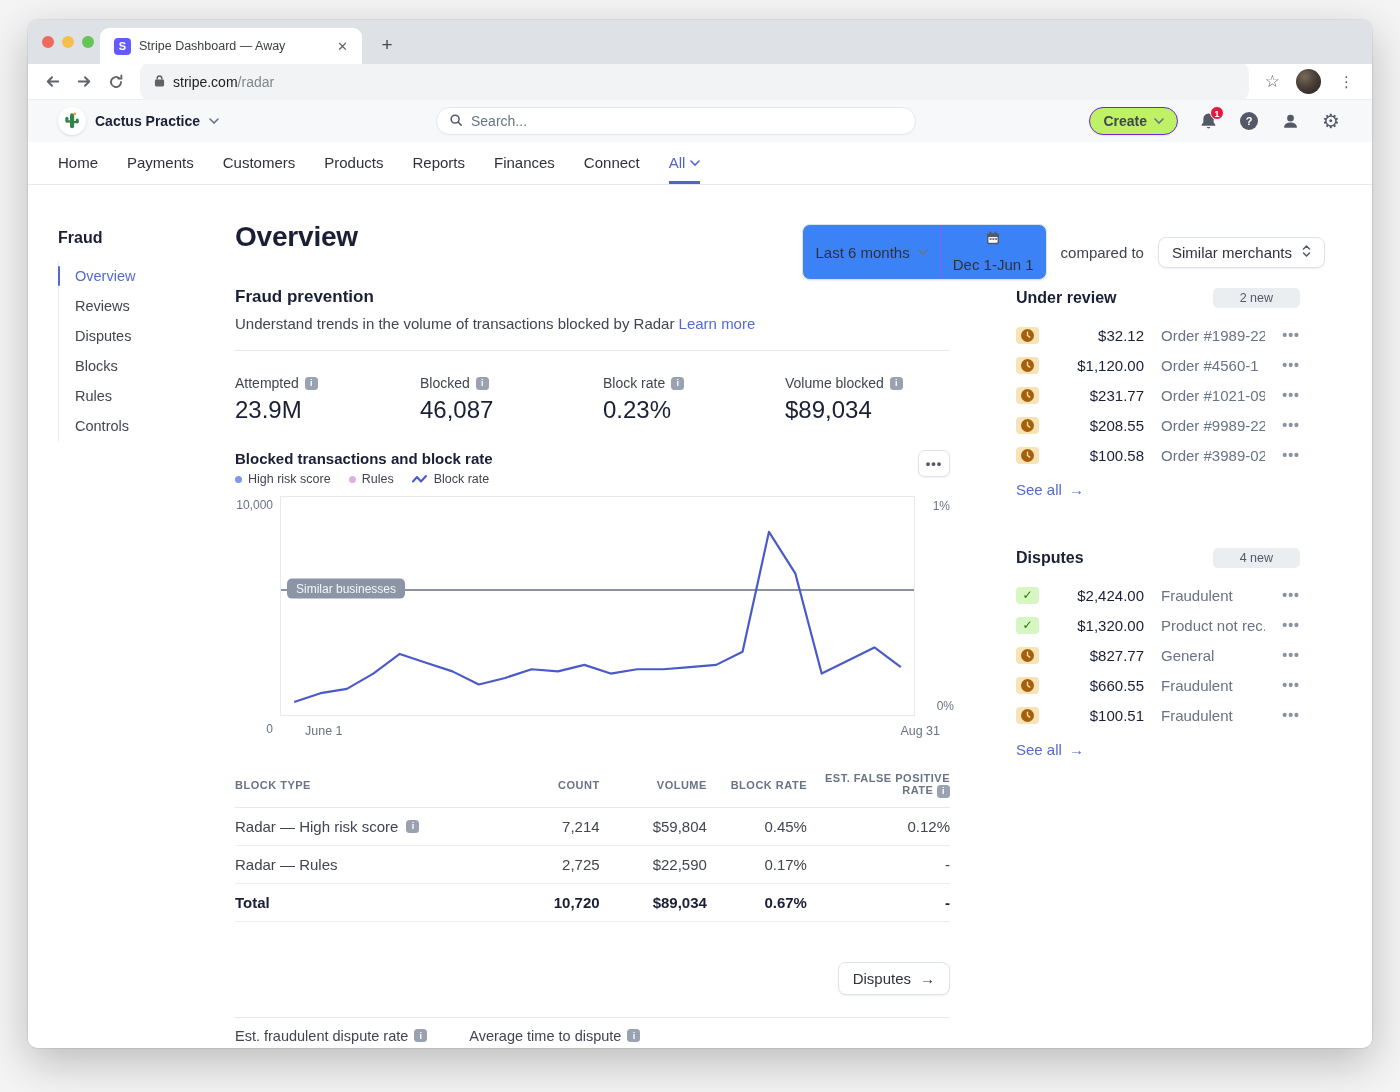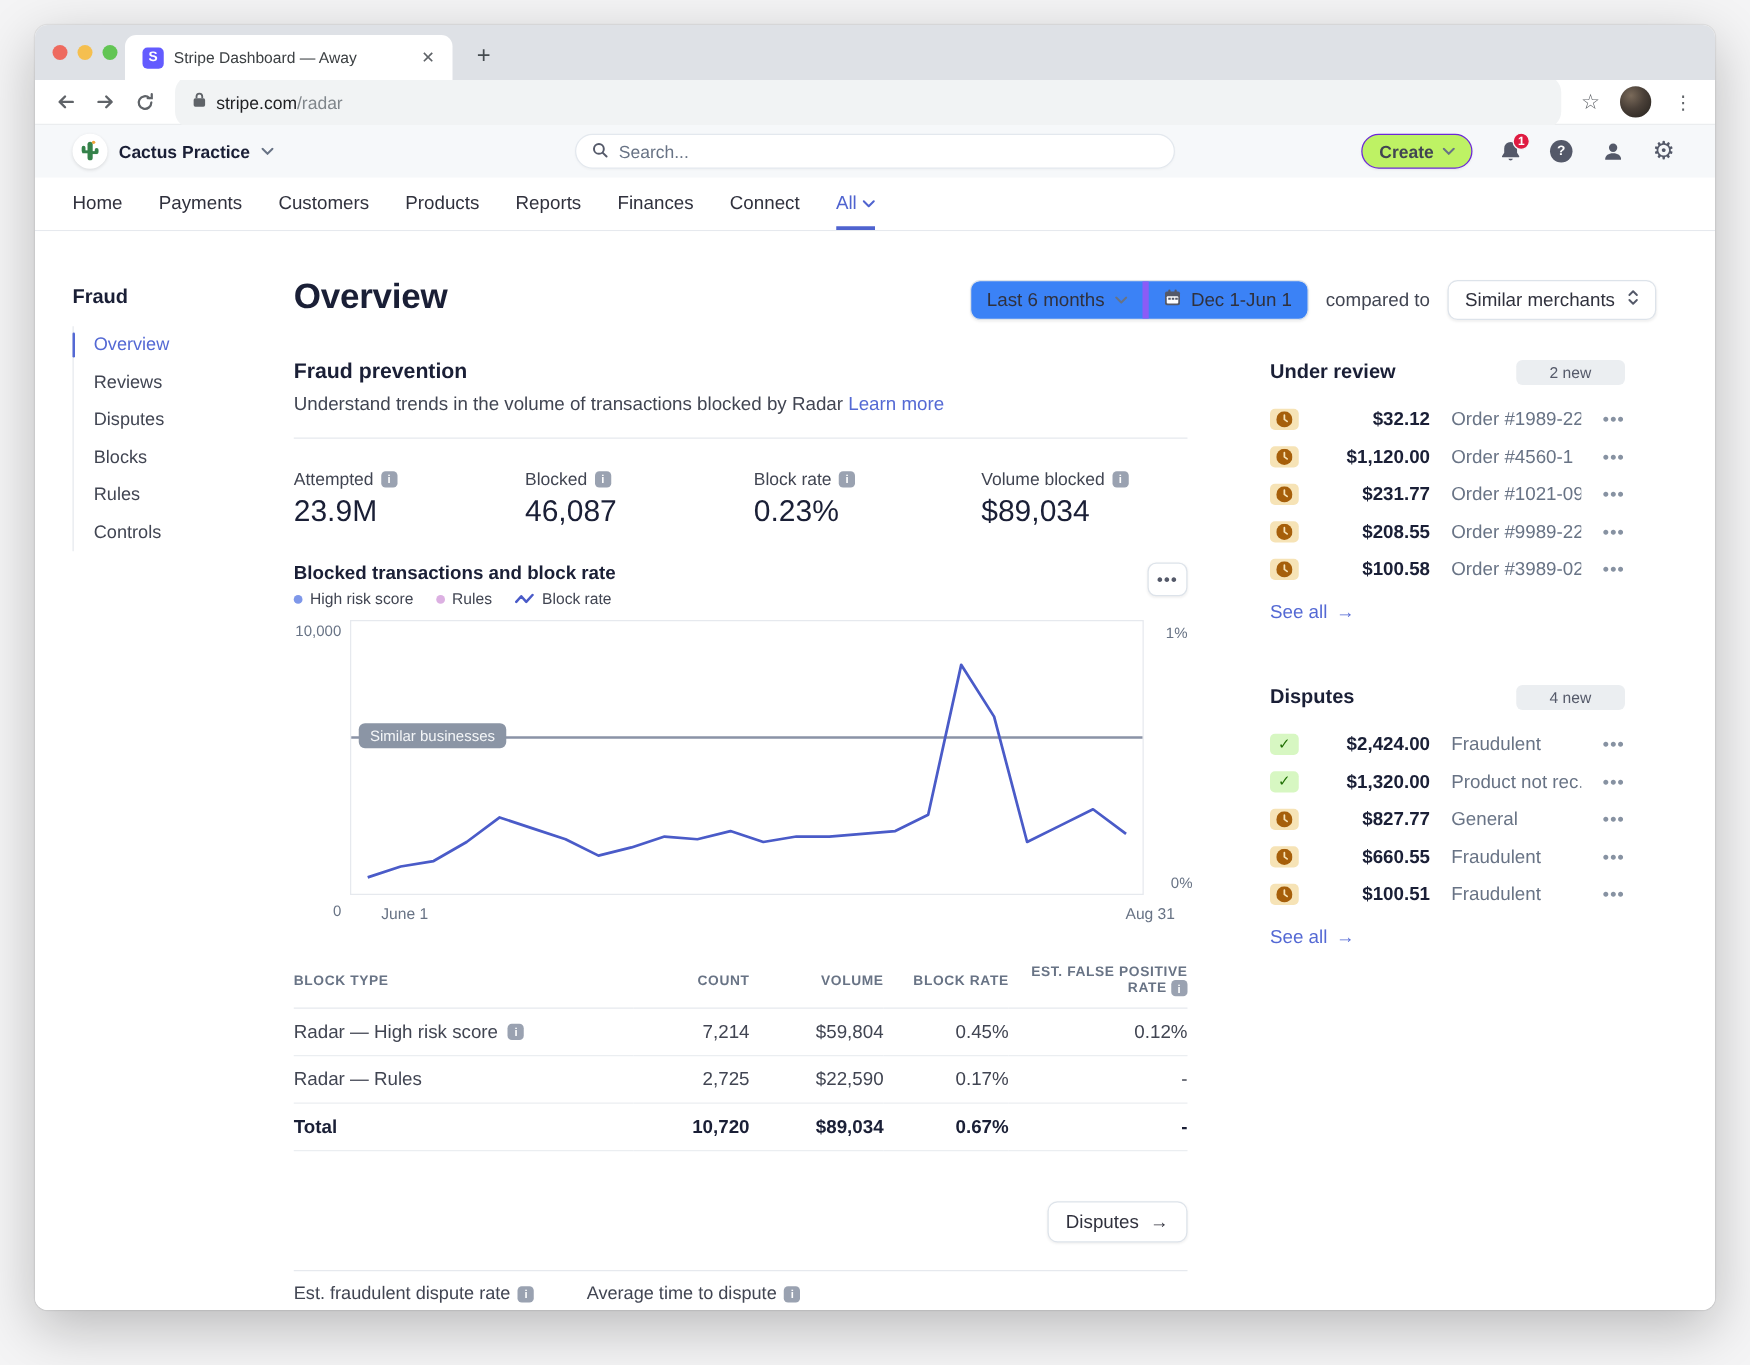--- a/index.html
+++ b/index.html
@@ -44,21 +44,21 @@
     background:radial-gradient(circle at 35% 30%, #7a6a5a 0%, #4a4038 45%, #23201c 100%); margin:0 6px; }
   .kebab { color:#5f6368; font-size:15px; padding:0 8px; letter-spacing:0; }
   
   .app-header { height:42px; background:#f6f8fa; display:flex; align-items:center;
     padding:0 30px; position:relative; flex:none; }
   .org { display:flex; align-items:center; gap:9px; }
   .org-logo { width:28px; height:28px; background:#fff; border-radius:50%;
     box-shadow:0 1px 3px rgba(0,0,0,.12); display:flex; align-items:center; justify-content:center; }
   .org-name { font-size:14px; font-weight:600; color:#1a1f36; }
   .chev { color:#687385; display:inline-flex; }
-  .searchbar { position:absolute; left:432px; width:480px; height:28px; background:#fff;
+  .searchbar { position:absolute; left:408px; width:480px; height:28px; background:#fff;
     border-radius:14px; border:1px solid #e3e8ee; display:flex; align-items:center;
     padding:0 12px; gap:8px; box-shadow:0 1px 2px rgba(0,0,0,.03); }
   .searchbar span { font-size:14px; color:#687385; }
   .hdr-right { margin-left:auto; display:flex; align-items:center; gap:19px; }
   .create-btn { height:28px; background:#bef264; border:1px solid #6d28d9; border-radius:14px;
     display:flex; align-items:center; gap:7px; padding:0 13px; font-size:14px; font-weight:600;
     color:#414552; box-shadow:0 1px 2px rgba(0,0,0,.06); }
   .hicon { position:relative; display:flex; align-items:center; justify-content:center; width:22px; height:22px; }
   .bell-badge { position:absolute; top:-4px; right:-5px; min-width:14px; height:14px; background:#df1b41;
     color:#fff; border-radius:8px; font-size:9.5px; font-weight:bold; display:flex; align-items:center;
@@ -89,21 +89,21 @@
   .sidenav li.active::before { content:""; position:absolute; left:-17.5px; top:5px; bottom:5px;
     width:2px; background:#5469d4; border-radius:1px; }
   .main { width:715px; flex:none; padding-top:36px; }
   .rail { width:284px; flex:none; margin-left:66px; padding-top:103px; }
   
   .filters { position:absolute; top:39px; right:47px; display:flex; align-items:center; gap:14px; }
   .btn-group { display:flex; background:#3b82f6; border:1px solid #dde3ea; border-radius:8px;
     box-shadow:0 1px 2px rgba(0,0,0,.06); overflow:hidden; }
   .btn-seg { display:flex; align-items:center; gap:8px; padding:6px 12px; font-size:15px;
     font-weight:500; color:#30313d; }
-  .btn-seg + .btn-seg { border-left:5px solid #8b5cf6; }
+  .btn-seg + .btn-seg { border-left:1px solid #8b5cf6;flex-direction:column; }
   .cmp-text { font-size:15px; color:#414552; }
   .select-btn { display:flex; align-items:center; gap:10px; padding:6px 13px; font-size:15px;
     font-weight:500; color:#30313d; background:#fff; border:1px solid #dde3ea; border-radius:8px;
     box-shadow:0 1px 2px rgba(0,0,0,.06); }
   
   h1.page-title { font-size:28px; font-weight:bold; color:#1a1f36; letter-spacing:-.2px; }
   .section-h2 { font-size:17px; font-weight:bold; color:#1a1f36; }
   .desc { font-size:15px; color:#414552; margin-top:8px; }
   .link { color:#5469d4; }
   .hr { border:none; border-top:1px solid #e6e9ee; margin-top:18px; }
@@ -161,21 +161,21 @@
   .rail-sec-head { display:flex; align-items:center; }
   .rail-sec-head h3 { font-size:16px; font-weight:bold; color:#1a1f36; }
   .badge { margin-left:auto; background:#ebeef1; color:#545969; font-size:12.5px;
     padding:3px 27px; border-radius:5px; }
   .rail-rows { margin-top:12px; }
   .rail-row { height:30px; display:grid; grid-template-columns:23px 92px 1fr 22px;
     column-gap:13px; align-items:center; }
   .ricon { width:23px; height:17px; border-radius:4px; display:flex; align-items:center; justify-content:center; }
   .ricon.clock { background:#f6e3b6; }
   .ricon.check { background:#d7f7c2; color:#217005; font-size:12px; font-weight:bold; }
-  .ramount { font-size:15px; font-weight:700; color:#1a1f36; text-align:right; }
+  .ramount { font-size:15px; font-weight:400; color:#1a1f36; text-align:right; }
   .rlabel { font-size:15px; color:#687385; padding-left:4px; white-space:nowrap; overflow:hidden; }
   .rdots { color:#8792a2; font-size:14px; font-weight:bold; letter-spacing:1px; text-align:right; }
   .see-all { margin-top:11px; font-size:15px; color:#5469d4; display:flex; align-items:center; gap:7px; }
   .rail-sec + .rail-sec { margin-top:50px; }
   .arrow { font-size:15px; }
 </style>
 </head>
 <body>
 
 <div class="window">

